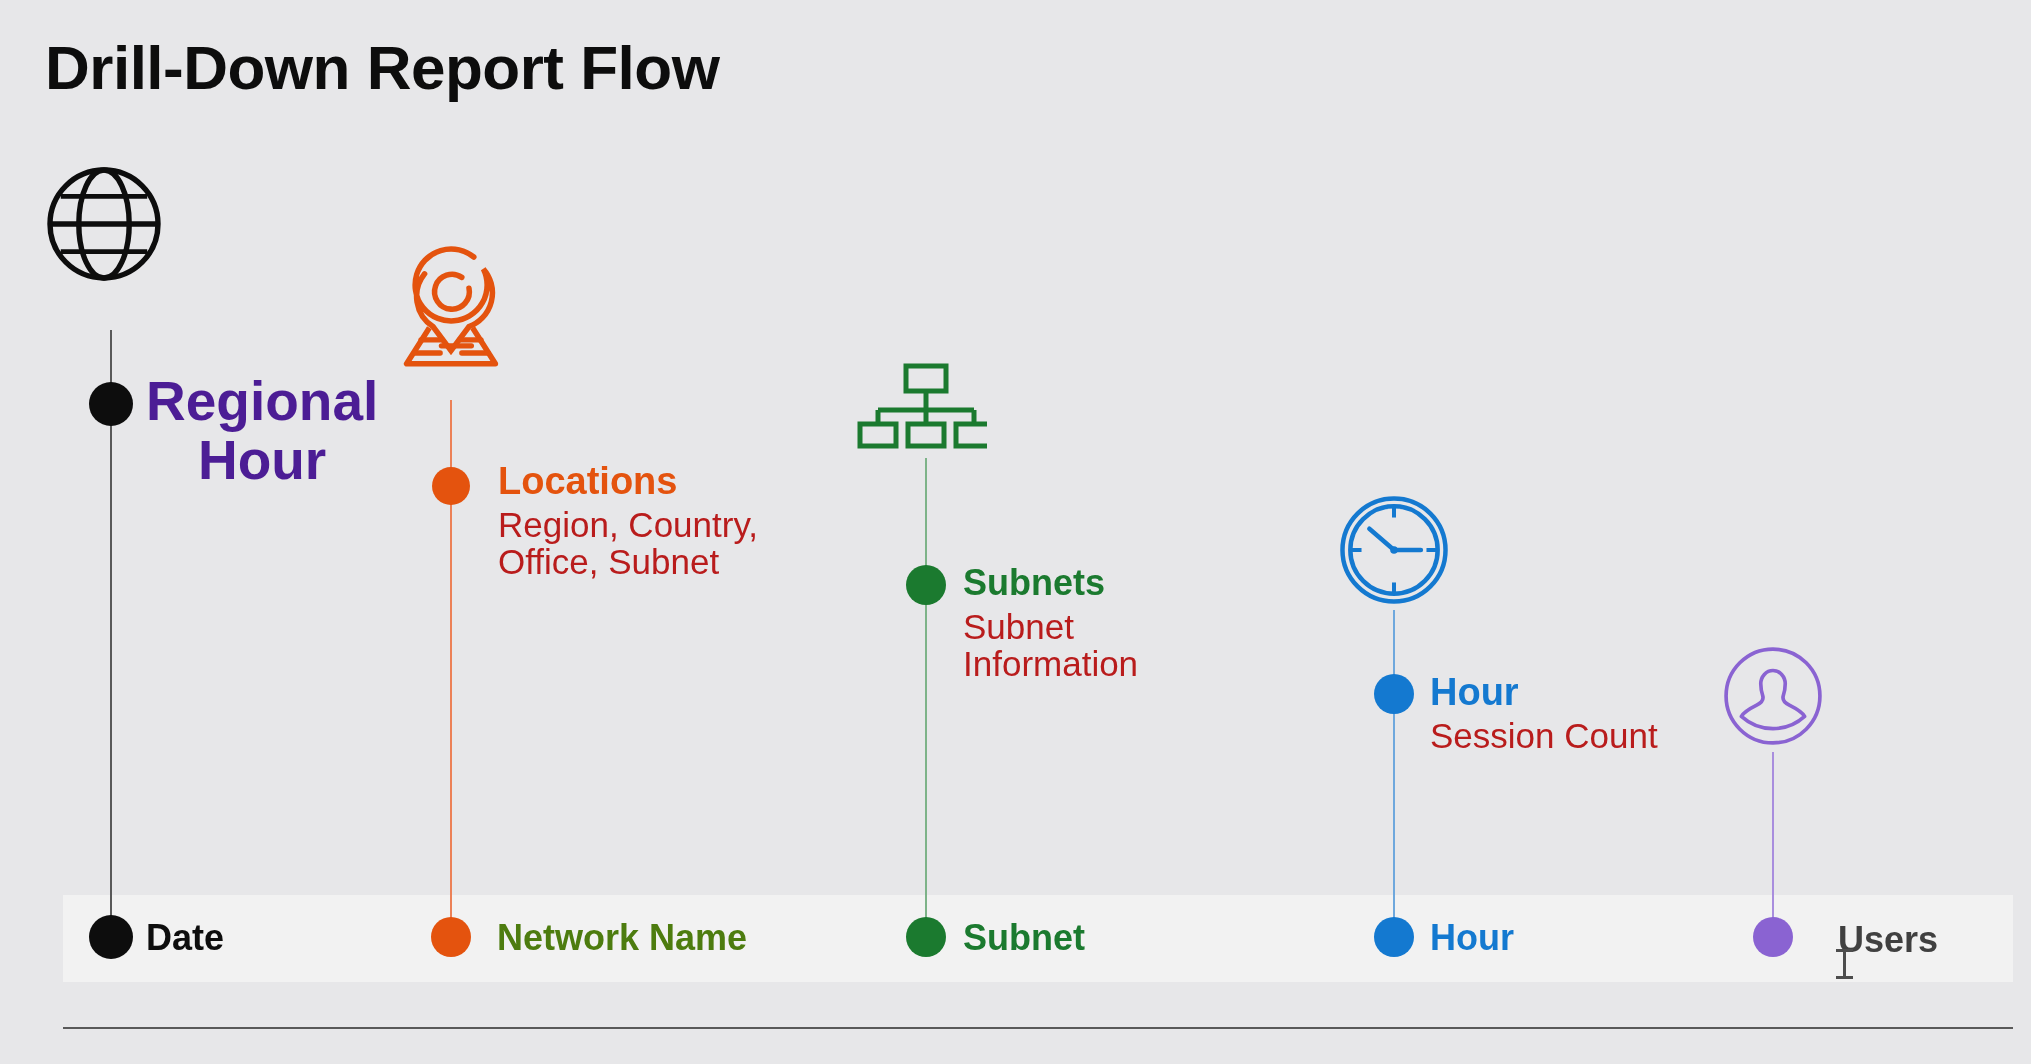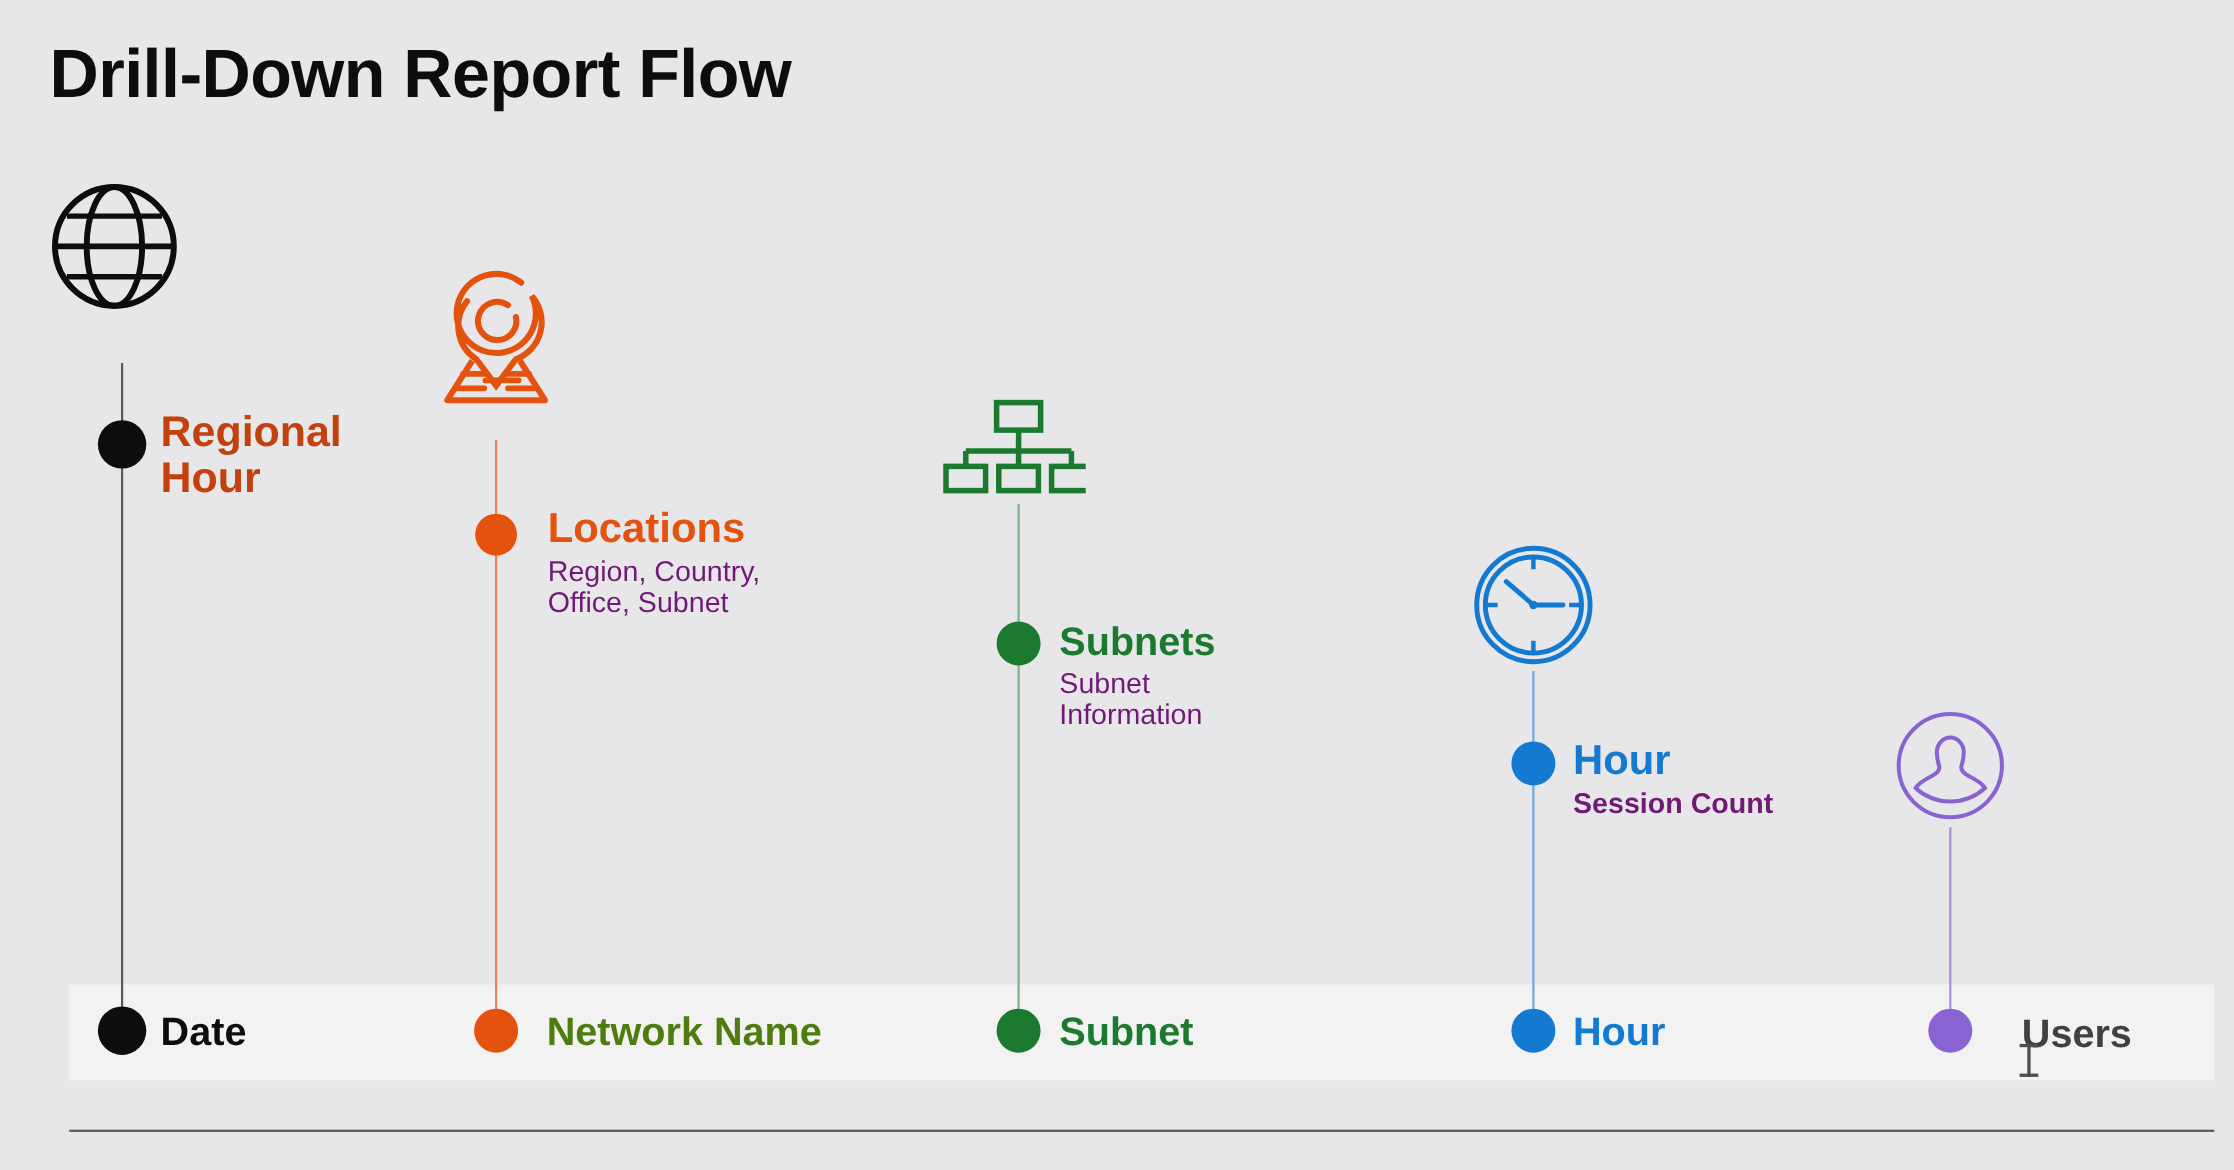--- a/index.html
+++ b/index.html
@@ -35,21 +35,21 @@
     background:#ffffff;
     padding:8px 22px 10px 22px;
     font-size:31px;font-weight:bold;color:#0d0d0d;
     white-space:nowrap;
   }
 
   
   .track{position:absolute;width:2px;}
   .dot{position:absolute;border-radius:50%;}
   .node-title{position:absolute;font-weight:bold;white-space:nowrap;}
-  .node-desc{position:absolute;color:#701a75;font-size:26px;line-height:1.06;}
+  .node-desc{position:absolute;color:#b91c1c;font-size:35px;line-height:1.06;}
   .base-label{position:absolute;font-weight:bold;font-size:36px;white-space:nowrap;}
   .icon{position:absolute;}
 
   
   #text-cursor{
     position:absolute;left:1843px;top:949px;width:3px;height:30px;
     background:#4d4d4d;
   }
   #text-cursor:before,#text-cursor:after{
     content:"";position:absolute;left:-7px;width:17px;height:3px;background:#4d4d4d;
@@ -70,21 +70,21 @@
     <svg width="120" height="120" viewBox="0 0 100 100">
       <circle cx="50" cy="50" r="45" fill="none" stroke="#0d0d0d" stroke-width="4.5"></circle>
       <ellipse cx="50" cy="50" rx="21" ry="45" fill="none" stroke="#0d0d0d" stroke-width="4.5"></ellipse>
       <line x1="5" y1="50" x2="95" y2="50" stroke="#0d0d0d" stroke-width="4.5"></line>
       <line x1="14" y1="27" x2="86" y2="27" stroke="#0d0d0d" stroke-width="4"></line>
       <line x1="14" y1="73" x2="86" y2="73" stroke="#0d0d0d" stroke-width="4"></line>
     </svg>
   </div>
   <div class="track" style="left:110px;top:330px;height:615px;background:#595959;"></div>
   <div class="dot" style="left:89px;top:382px;width:44px;height:44px;background:#0d0d0d;"></div>
-  <div class="node-title" style="left:146px;top:372px;font-size:39px;line-height:1.07;color:#c2410c;">
+  <div class="node-title" style="left:146px;top:372px;font-size:55px;line-height:1.07;color:#4c1d95;text-align:center;">
     <span>Regional</span><br>
     <span>Hour</span>
   </div>
   <div class="dot" style="left:89px;top:915px;width:44px;height:44px;background:#0d0d0d;"></div>
   <div class="base-label" style="left:146px;top:917px;color:#0d0d0d;">Date</div>
 
   <div class="icon" style="left:385px;top:240px;width:132px;height:130px;">
     <svg width="132" height="130" viewBox="0 0 110 108">
       <path d="M74 14 A30 30 0 1 0 82 24 A30 30 0 0 1 70 72 L55 92 L40 72 A30 30 0 0 1 33 28" fill="none" stroke="#e4530e" stroke-width="4.6" stroke-linecap="round"></path>
       <path d="M64 31 A14.5 14.5 0 1 0 70 40" fill="none" stroke="#e4530e" stroke-width="4.6" stroke-linecap="round"></path>
@@ -138,21 +138,21 @@
       <line x1="11" y1="50" x2="21" y2="50" stroke="#1479d0" stroke-width="3.6"></line>
       <line x1="79" y1="50" x2="89" y2="50" stroke="#1479d0" stroke-width="3.6"></line>
       <line x1="50" y1="50" x2="28" y2="31" stroke="#1479d0" stroke-width="4" stroke-linecap="round"></line>
       <line x1="50" y1="50" x2="74" y2="50" stroke="#1479d0" stroke-width="4" stroke-linecap="round"></line>
       <circle cx="50" cy="50" r="3.4" fill="#1479d0"></circle>
     </svg>
   </div>
   <div class="track" style="left:1393px;top:610px;height:335px;background:#6fa8dd;"></div>
   <div class="dot" style="left:1374px;top:674px;width:40px;height:40px;background:#1479d0;"></div>
   <div class="node-title" style="left:1430px;top:671px;font-size:38px;color:#1479d0;">Hour</div>
-  <div class="node-desc" style="left:1430px;top:717px;font-weight:bold;">
+  <div class="node-desc" style="left:1430px;top:717px;">
     <span>Session Count</span>
   </div>
   <div class="dot" style="left:1374px;top:917px;width:40px;height:40px;background:#1479d0;"></div>
   <div class="base-label" style="left:1430px;top:917px;color:#1479d0;">Hour</div>
 
   <div class="icon" style="left:1722px;top:645px;width:102px;height:102px;">
     <svg width="102" height="102" viewBox="0 0 100 100">
       <circle cx="50" cy="50" r="46" fill="none" stroke="#8a63d2" stroke-width="3.6"></circle>
       <path d="M38 38 a12 13 0 0 1 24 0 c0 6 -1 9 -2 12 c-1 4 2 7 6 9
                c6 3 12 6 15 11 a46 46 0 0 1 -62 0 c3 -5 9 -8 15 -11

